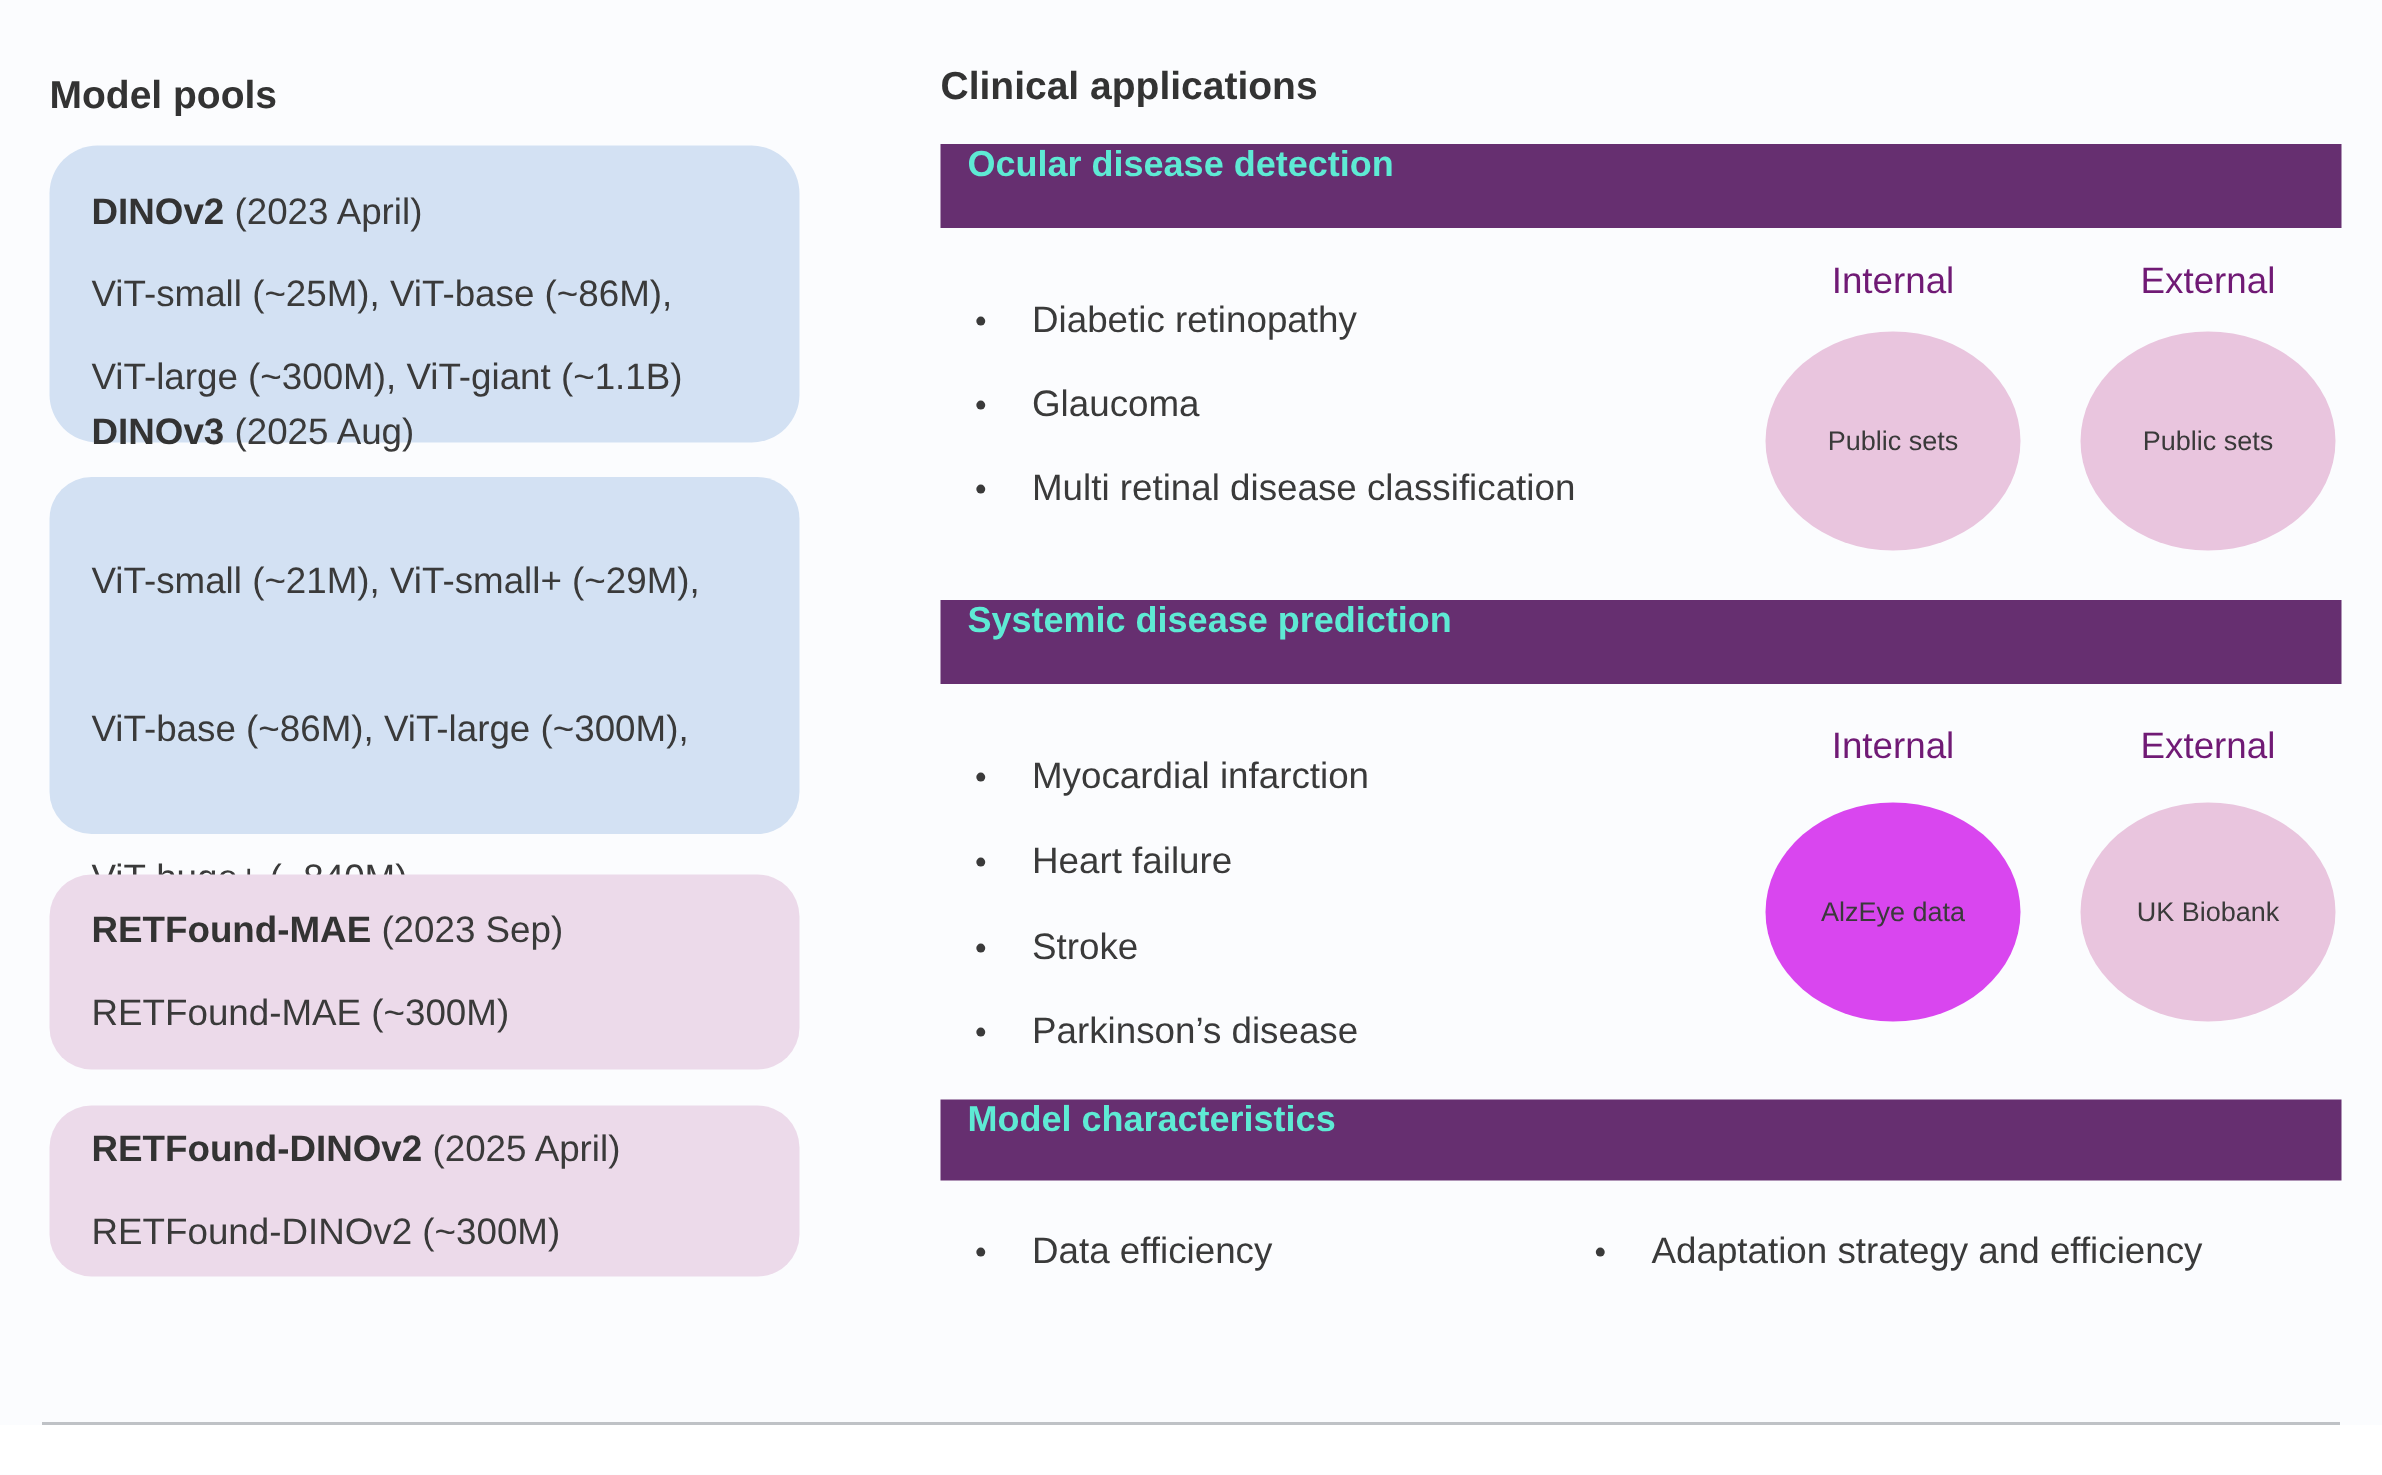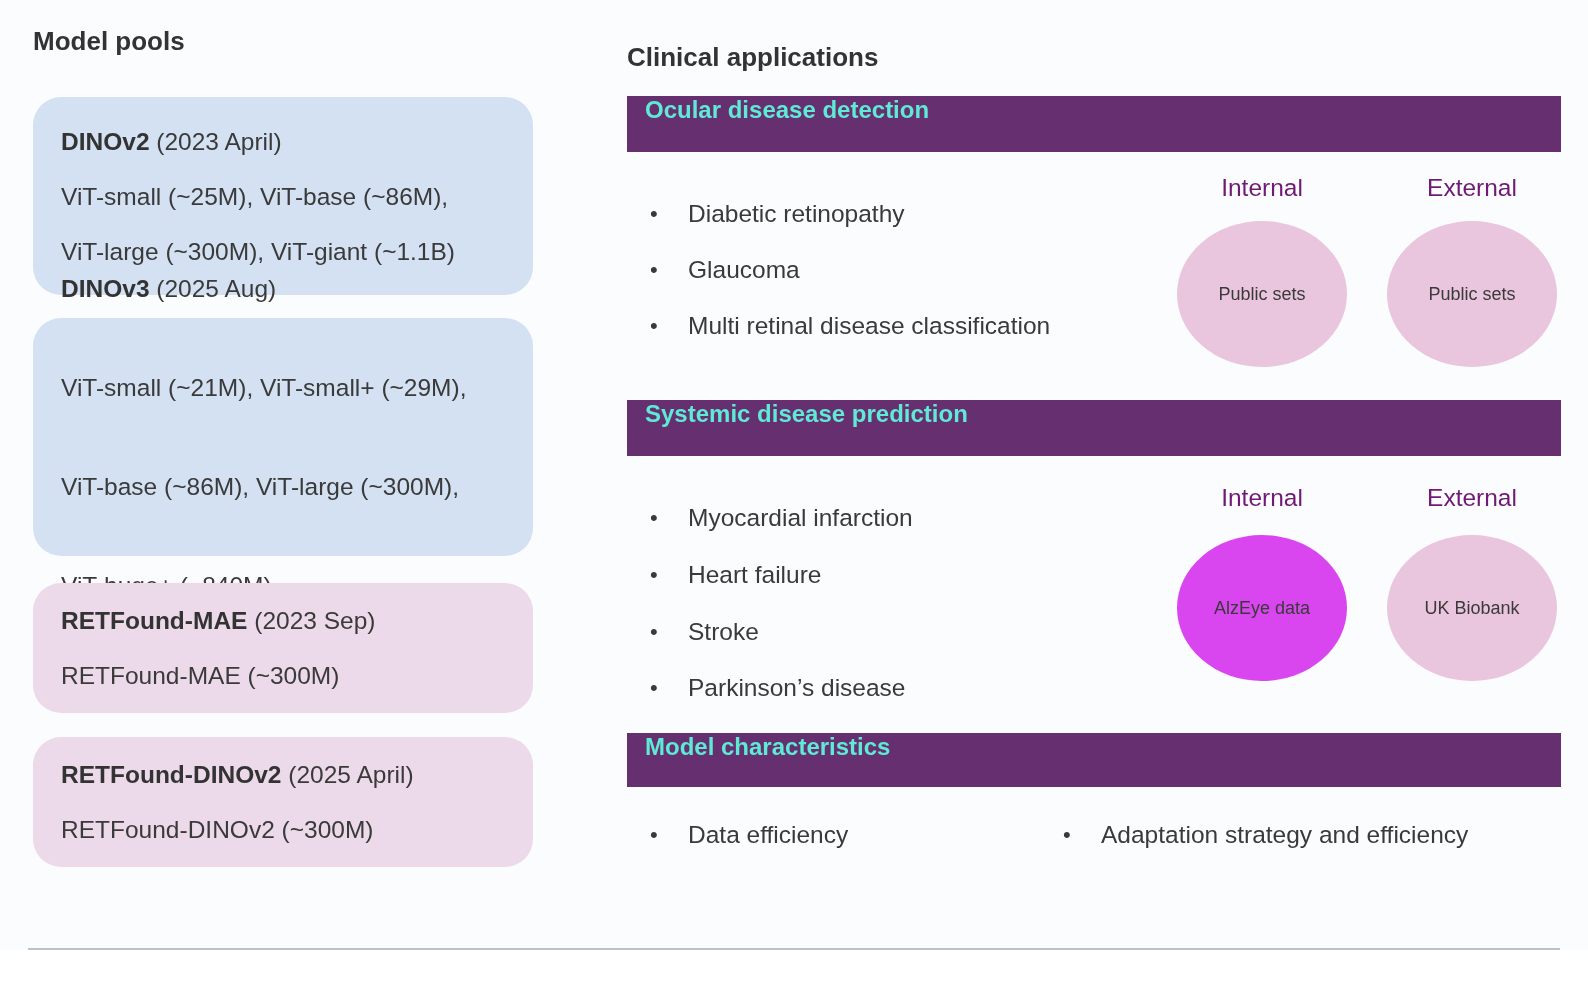--- a/index.html
+++ b/index.html
@@ -3,33 +3,33 @@
 <meta charset="utf-8">
 <style>
   html,body{margin:0;padding:0;}
   body{
     width:1588px;height:983px;position:relative;background:#ffffff;
     font-family:"Liberation Sans", sans-serif;color:#3a3a3a;
     -webkit-font-smoothing:antialiased;overflow:hidden;
   }
   .slide-bg{position:absolute;left:0;top:0;width:1588px;height:950px;background:#fbfcfe;}
   .col-title{position:absolute;font-size:26px;font-weight:bold;color:#333333;line-height:30px;white-space:nowrap;}
-  #left-title{left:33px;top:26px;}
+  #left-title{left:33px;top:48px;}
   #right-title{left:627px;top:42px;}
 
   
   .pool-box{position:absolute;left:33px;width:500px;border-radius:28px;
     display:flex;flex-direction:column;justify-content:center;
     padding-left:28px;box-sizing:border-box;font-size:24.5px;}
   .pool-box .line{line-height:55px;white-space:nowrap;}
   .pool-box .model-name{font-weight:bold;color:#333333;}
-  #box-dinov2{top:97px;height:198px;}
+  #box-dinov2{top:97px;height:198px;border-radius:32px;}
   #box-dinov3{top:318px;height:238px;}
   #box-retfound-mae{top:583px;height:130px;}
-  #box-retfound-dinov2{top:737px;height:130px;}
+  #box-retfound-dinov2{top:737px;height:114px;}
 
   
   .banner{position:absolute;left:627px;width:934px;height:56px;
     display:flex;align-items:flex-start;padding-left:18px;box-sizing:border-box;
     color:#5eead4;font-size:24px;font-weight:bold;white-space:nowrap;}
 
   
   .bullet-item{position:absolute;display:flex;align-items:center;height:56px;
     font-size:24.5px;color:#3a3a3a;white-space:nowrap;}
   .bullet-dot{display:inline-block;width:14px;font-size:22px;color:#3a3a3a;}

